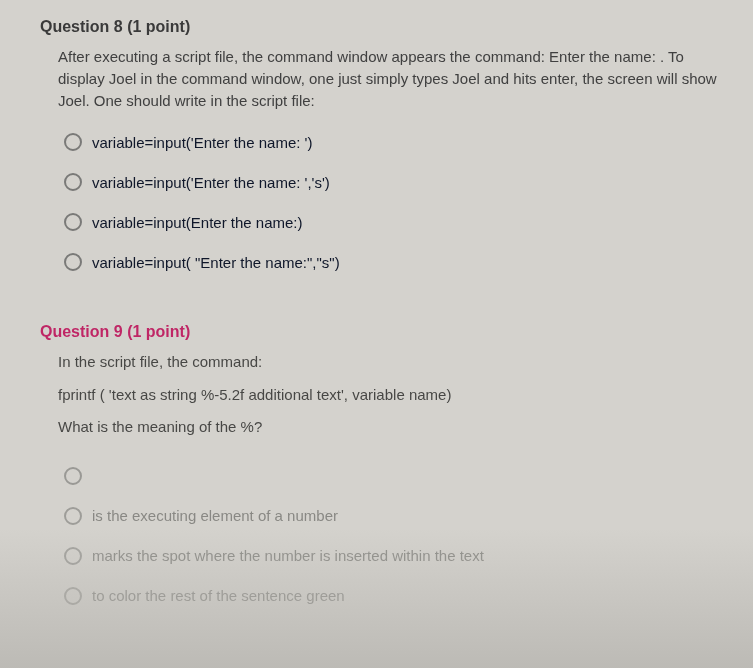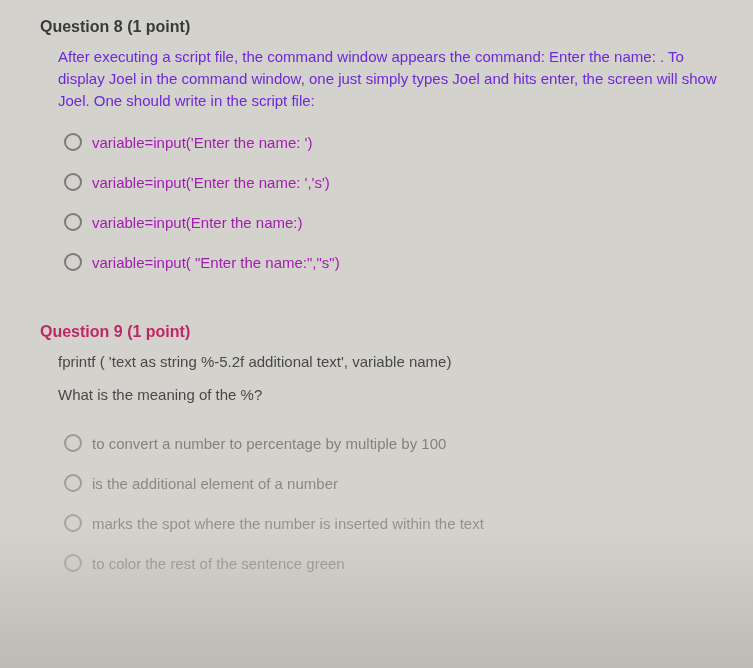--- a/index.html
+++ b/index.html
@@ -26,21 +26,21 @@
       padding: 0 33px 30px 40px;
     }
     .question-header {
       font-size: 16px;
       font-weight: bold;
       color: #3a3a3a;
       margin-bottom: 10px;
     }
     .question-prompt {
       font-size: 15px;
-      color: #6d28d9;
+      color: #404040;
       line-height: 1.45;
       margin-left: 18px;
       margin-bottom: 22px;
     }
     .options {
       margin-left: 24px;
     }
     .option {
       display: flex;
       align-items: center;
@@ -50,21 +50,21 @@
       width: 18px;
       height: 18px;
       border: 2px solid #7a7a78;
       border-radius: 50%;
       margin-right: 10px;
       flex-shrink: 0;
       background: transparent;
     }
     .option-text {
       font-size: 15px;
-      color: #a21caf;
+      color: #0f172a;
     }
     .q9 .question-header {
       color: #be185d;
     }
     .q9 .option-text {
       color: #6c6c68;
     }
     .q9 .radio {
       border-color: #8a8a86;
     }
@@ -115,30 +115,30 @@
       </div>
       <div class="option">
         <div class="radio"></div>
         <div class="option-text">variable=input( "Enter the name:","s")</div>
       </div>
     </div>
   </div>
 
   <div class="question-block q9">
     <div class="question-header">Question 9 (1 point)</div>
+    <div class="script-line">In the script file, the command:</div>
     <div class="script-line">fprintf ( 'text as string %-5.2f additional text', variable name)</div>
     <div class="script-line" style="margin-bottom:28px;">What is the meaning of the %?</div>
     <div class="options">
       <div class="option">
         <div class="radio"></div>
-        <div class="option-text">to convert a number to percentage by multiple by 100</div>
       </div>
       <div class="option">
         <div class="radio"></div>
-        <div class="option-text">is the additional element of a number</div>
+        <div class="option-text">is the executing element of a number</div>
       </div>
       <div class="option">
         <div class="radio"></div>
         <div class="option-text">marks the spot where the number is inserted within the text</div>
       </div>
       <div class="option">
         <div class="radio"></div>
         <div class="option-text">to color the rest of the sentence green</div>
       </div>
     </div>

